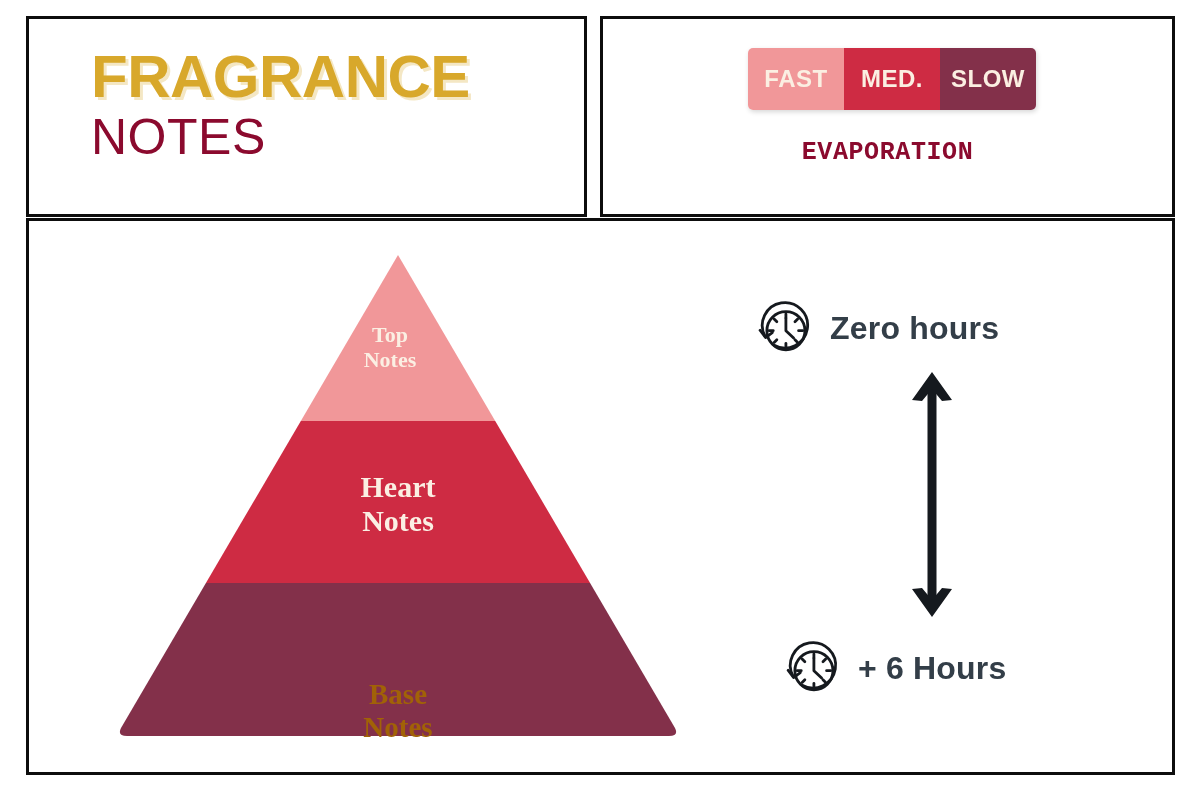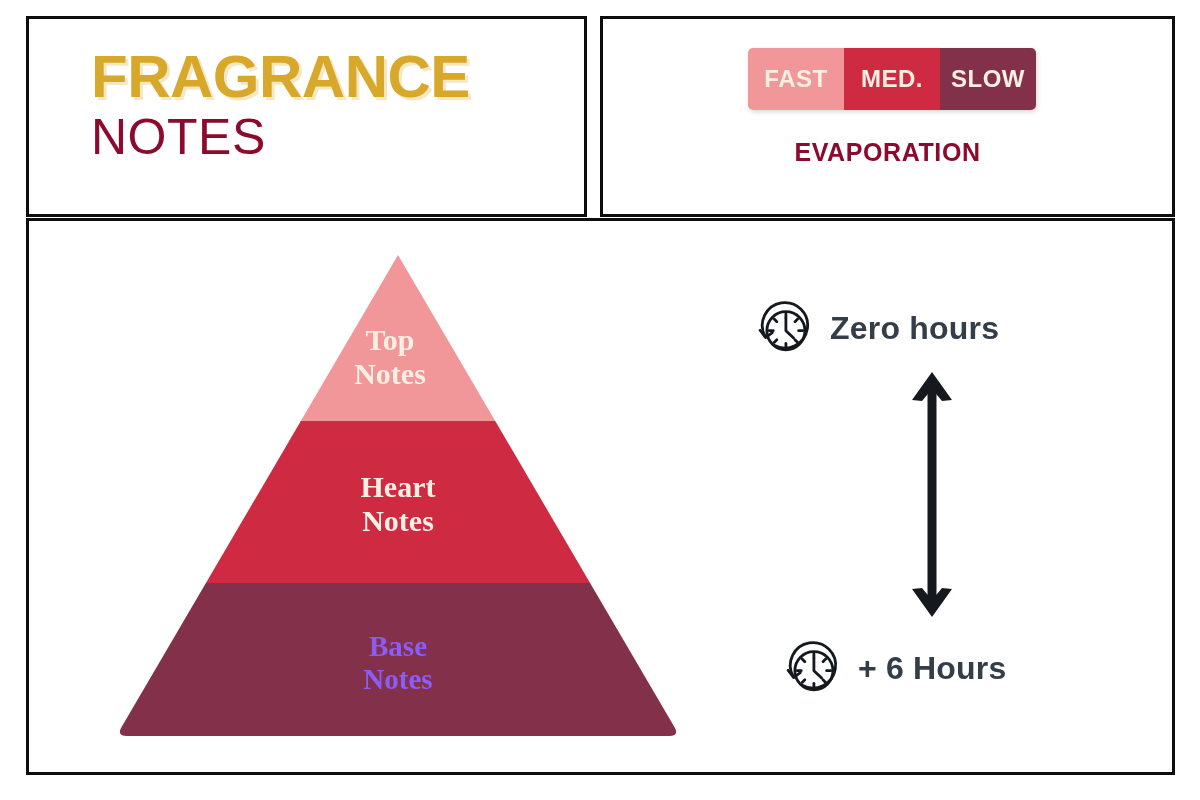--- a/index.html
+++ b/index.html
@@ -86,21 +86,21 @@
     font-size: 24px;
     letter-spacing: 0.5px;
     color: #FBEFE2;
   }
   #evap-label {
     position: absolute;
     left: 0;
     right: 0;
     top: 119px;
     text-align: center;
-    font-family: Liberation Sans, sans-serif;
+    font-family: Liberation Mono, monospace;
     font-weight: bold;
     font-size: 25px;
     letter-spacing: 0.6px;
     color: #8B0A2E;
   }
 
   
   #pyramid {
     position: absolute;
     left: 84px;   
@@ -113,21 +113,21 @@
   .pyr-label {
     position: absolute;
     text-align: center;
     font-family: "Liberation Serif", serif;
     font-weight: bold;
     color: #FBEFE3;
     line-height: 1.13;
     pointer-events: none;
     white-space: pre-line;
   }
-  #label-top   { left: 0; right: 16px; top: 68px;  font-size: 30px; }
+  #label-top   { left: 0; right: 16px; top: 68px;  font-size: 22px; }
   #label-heart { left: 0; right: 0; top: 215px; font-size: 30px; }
   #label-base  { left: 0; right: 0; top: 375px; font-size: 29px; }
 
   
   .time-row {
     position: absolute;
     display: flex;
     align-items: center;
     gap: 16px;
   }
@@ -193,21 +193,21 @@
           <rect id="pyr-layer-top" x="0" y="0" width="570" height="166" fill="#F19799"></rect>
           <rect id="pyr-layer-heart" x="0" y="166" width="570" height="162" fill="#CE2B43"></rect>
           <rect id="pyr-layer-base" x="0" y="328" width="570" height="160" fill="#83304A"></rect>
         </g>
       </svg>
 
       <div class="pyr-label" id="label-top" style="color: rgb(251, 239, 227);">Top
 Notes</div>
       <div class="pyr-label" id="label-heart" style="color: rgb(251, 239, 227);">Heart
 Notes</div>
-      <div class="pyr-label" id="label-base" style="color: #8b5cf6;">Base
+      <div class="pyr-label" id="label-base" style="color: #a16207; margin-top: 48px;">Base
 Notes</div>
     </div>
 
     <div class="time-row" id="time-top">
       <span class="clock-icon-wrap">
         <svg class="clock-icon" viewBox="0 0 64 64" fill="none" stroke="#15191E" stroke-width="3.1" stroke-linecap="round" stroke-linejoin="round">
 
           <path d="M10 41 A25 25 0 1 1 20 51"></path>
 
           <path d="M4.5 34.5 L10.5 42.5 L18 37" fill="none"></path>

